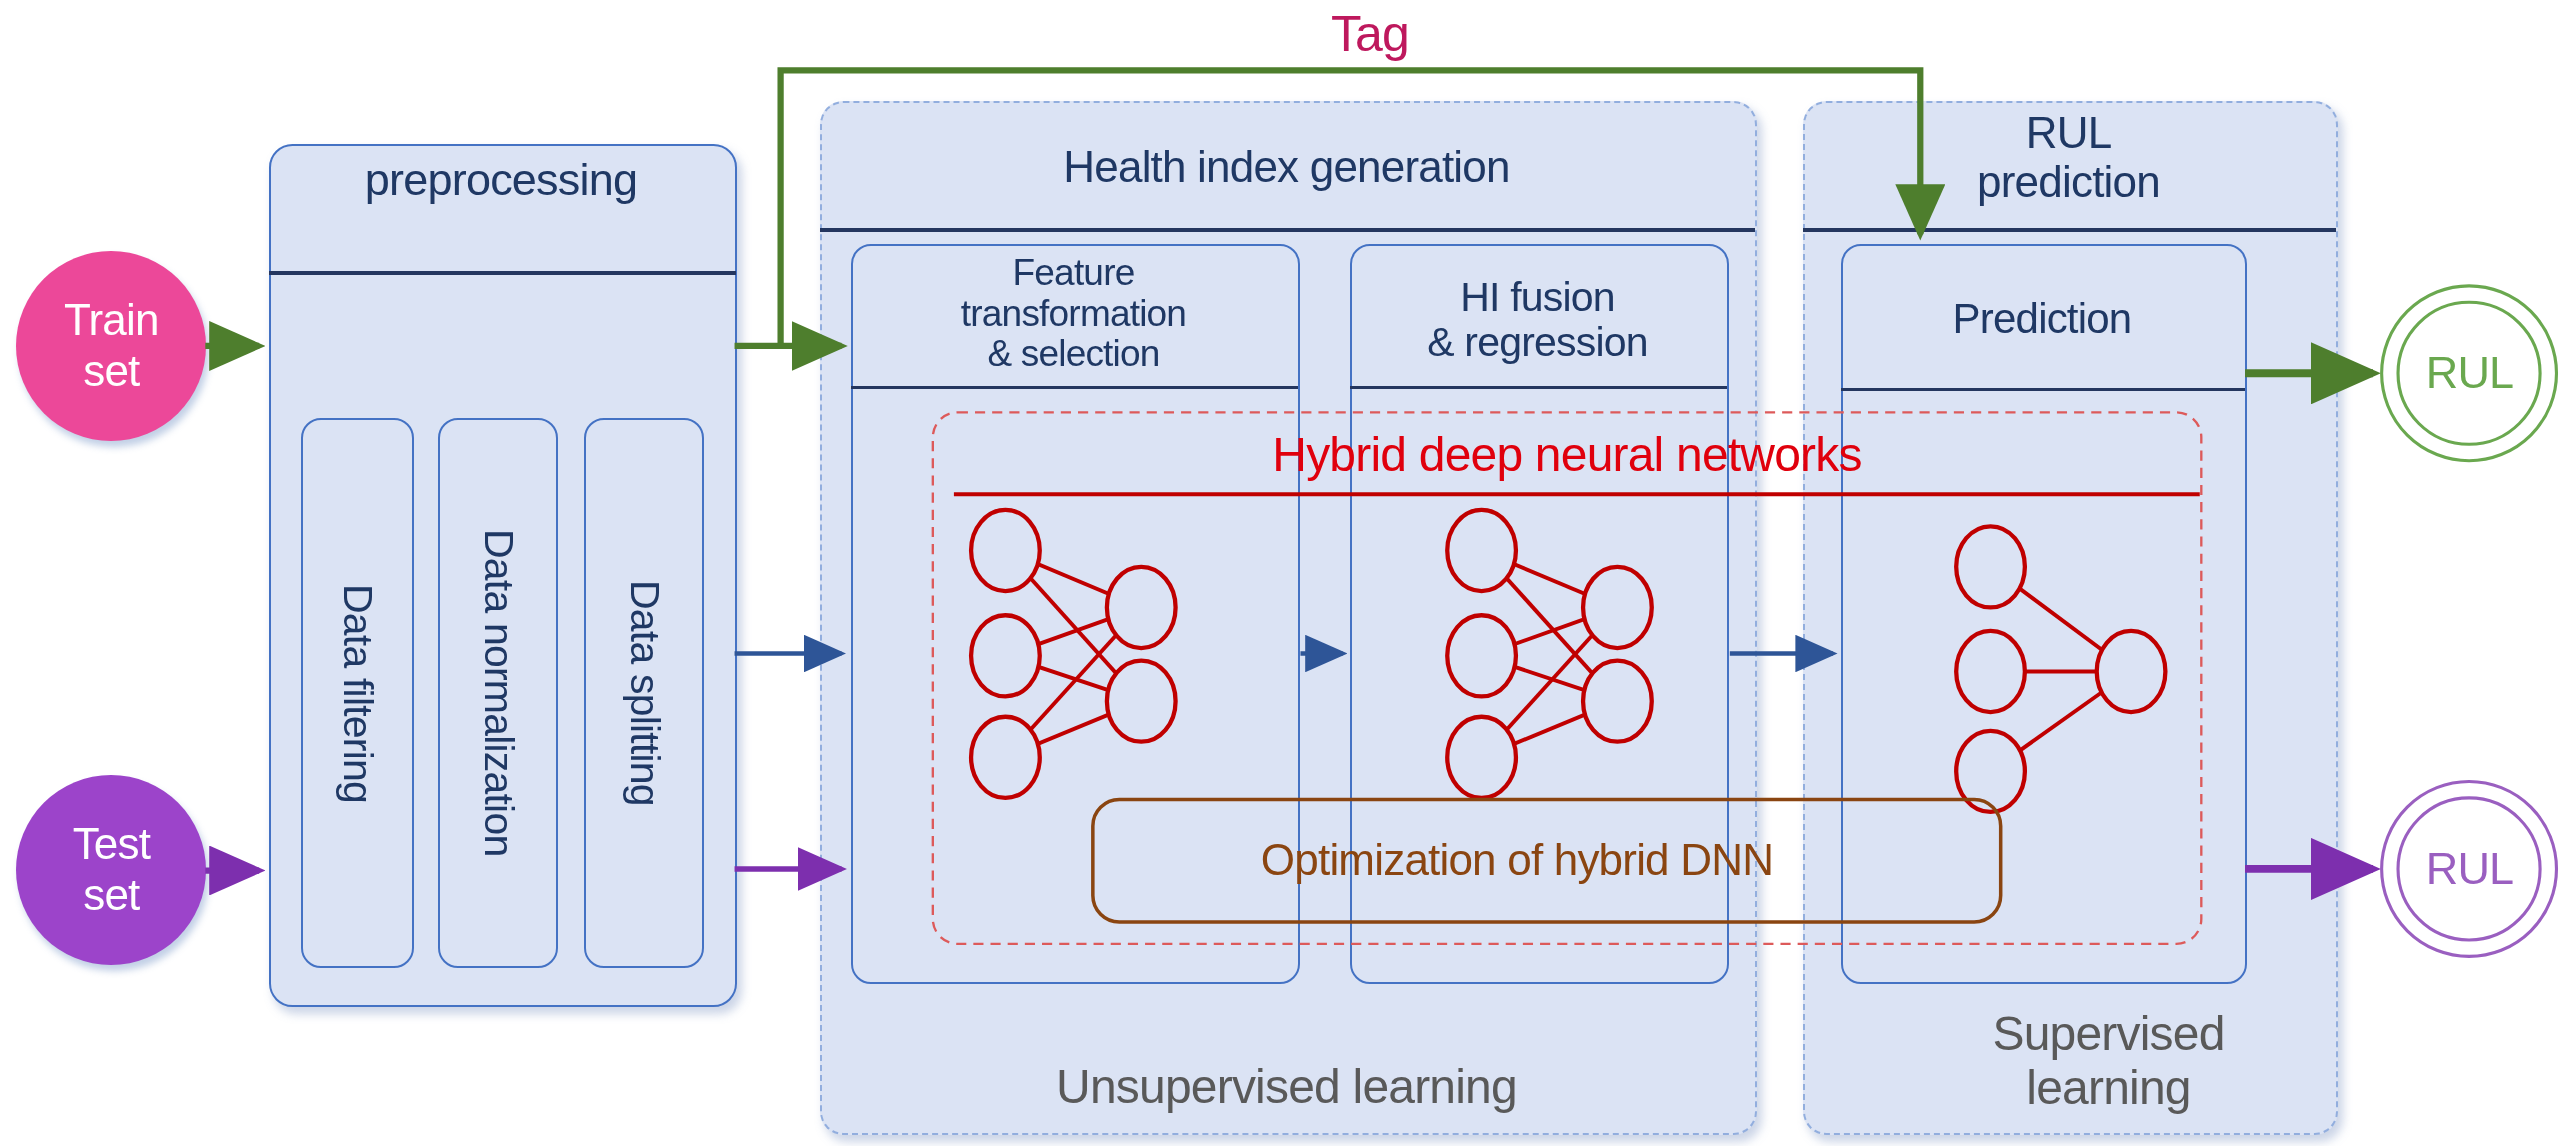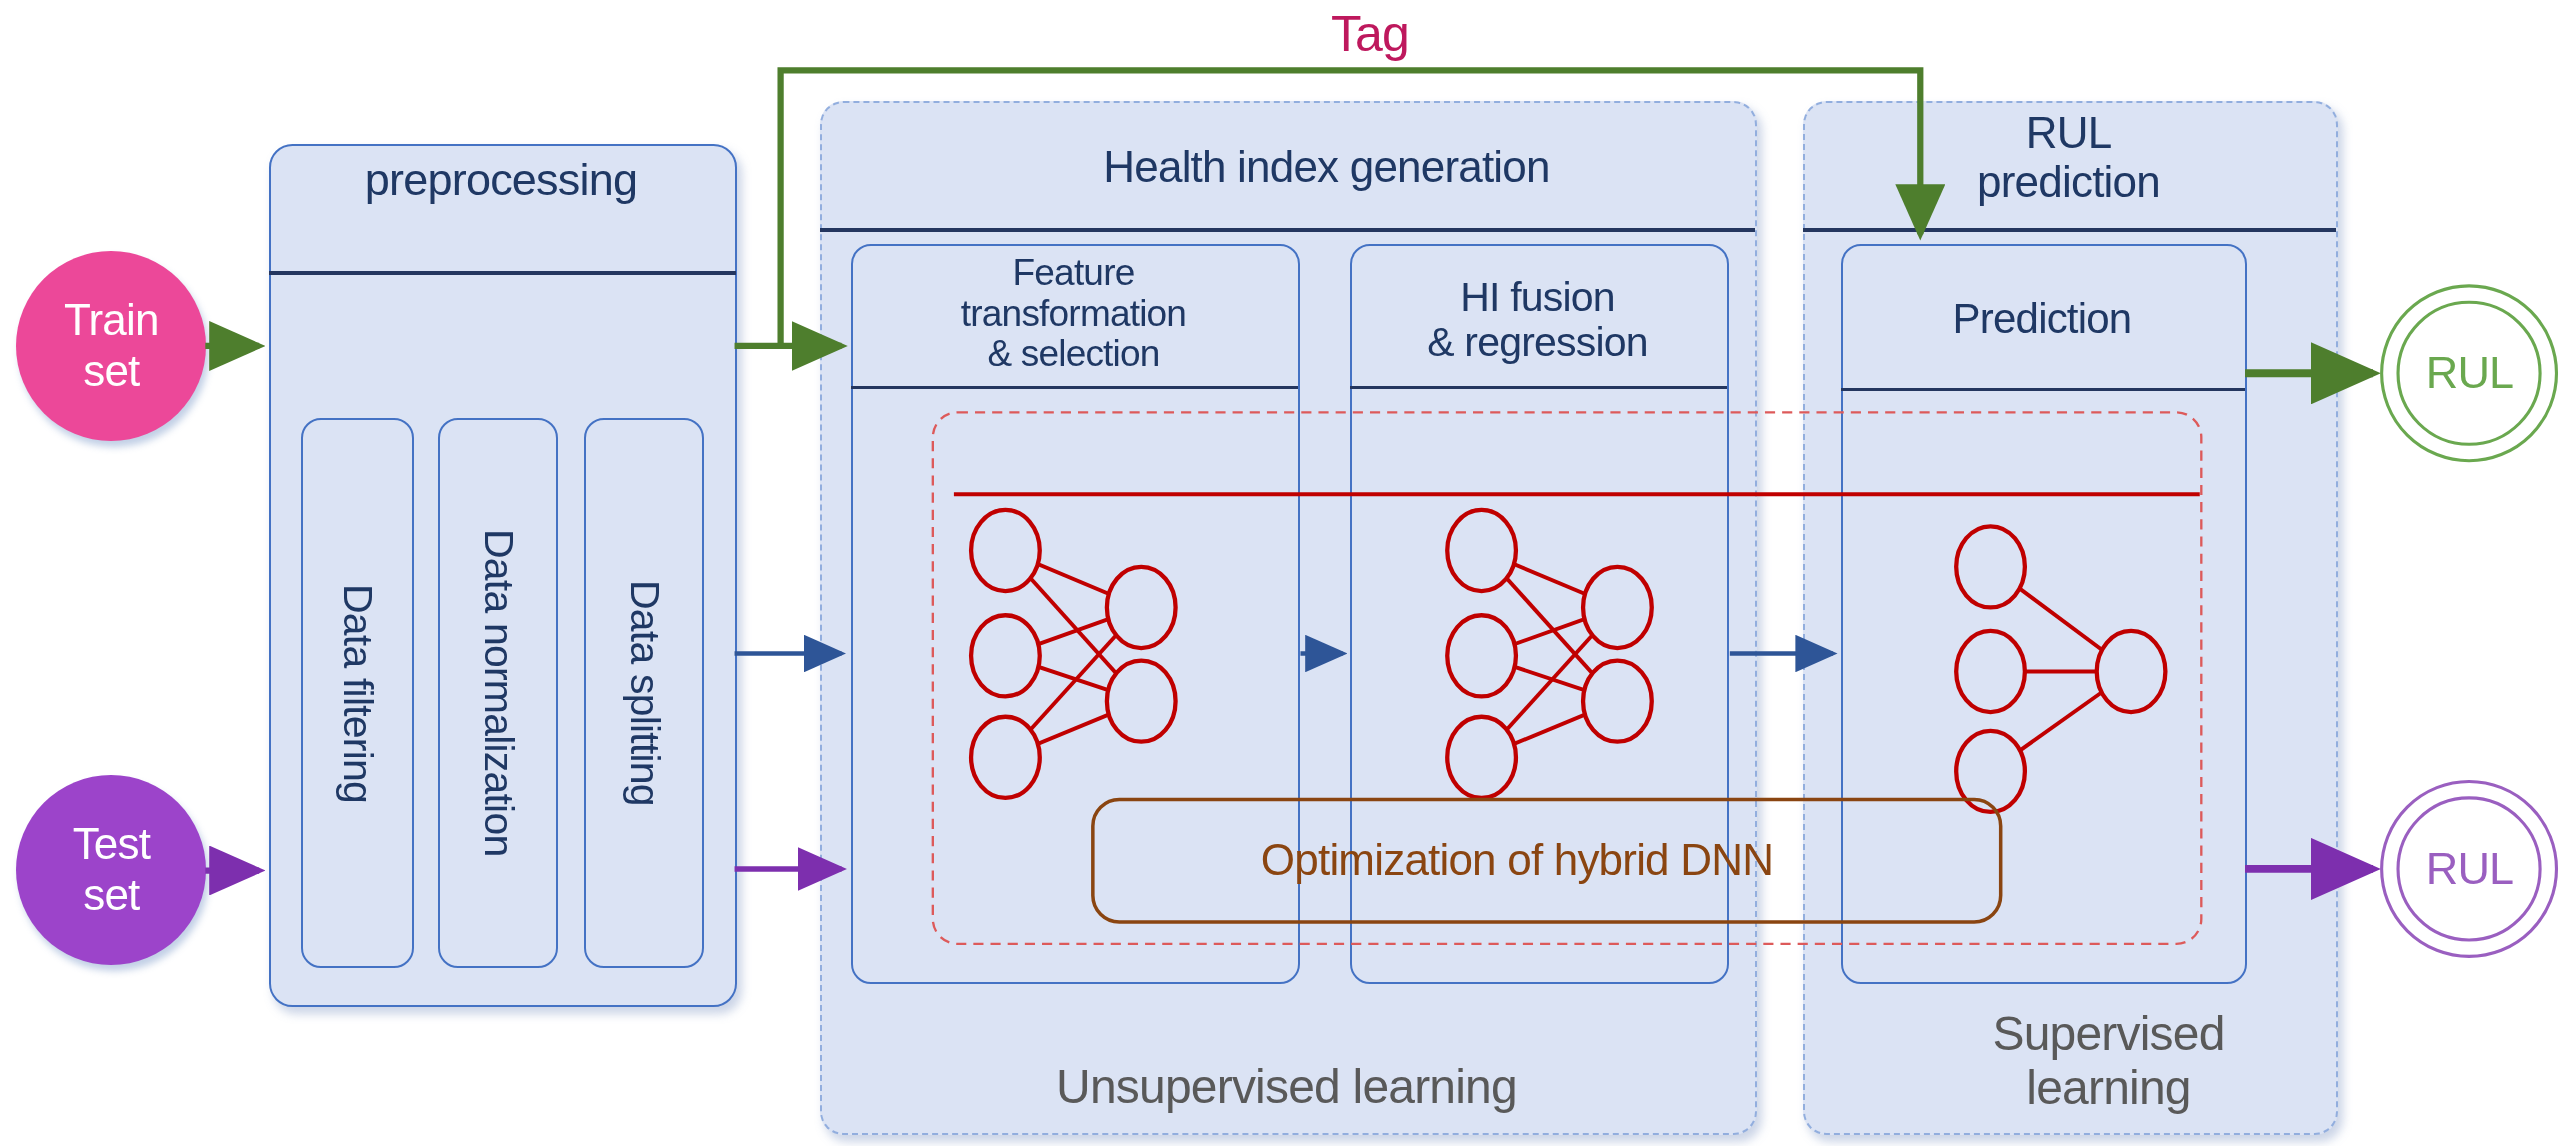--- a/index.html
+++ b/index.html
@@ -168,21 +168,21 @@
   </svg>
 
   <div class="txt toptext" style="left:1253px;top:6.2px;width:234px;font-size:50px;color:#be185d;">
     <span>Tag</span>
   </div>
 
   <div class="txt toptext" style="left:269px;top:155px;width:464px;font-size:45px;">
     <div>preprocessing</div>
   </div>
 
-  <div class="txt toptext" style="left:820px;top:142px;width:933px;font-size:44px;padding-left:40px;">
+  <div class="txt toptext" style="left:820px;top:142px;width:933px;font-size:44px;">
     <span>Health index generation</span>
   </div>
 
   <div class="txt toptext" style="left:1803px;top:108px;width:531px;font-size:44px;">
     <div>RUL</div>
     <div>prediction</div>
   </div>
 
   <div class="txt toptext" style="left:851px;top:253px;width:445px;font-size:37px;line-height:1.1;">
     <div>Feature</div>
@@ -192,20 +192,23 @@
 
   <div class="txt toptext" style="left:1350px;top:275px;width:375px;font-size:41px;line-height:1.1;">
     <div>HI fusion</div>
     <div>&amp; regression</div>
   </div>
 
   <div class="txt toptext" style="left:1841px;top:295px;width:402px;font-size:42px;">
     <span>Prediction</span>
   </div>
 
+  <div class="txt toptext" style="left:933px;top:428px;width:1268px;font-size:48px;color:#e0000d;">
+    <span>Hybrid deep neural networks</span>
+  </div>
 
   <div class="txt toptext" style="left:1093px;top:835px;width:848px;font-size:44px;color:#8a4511;">
     <span>Optimization of hybrid DNN</span>
   </div>
 
   <div class="txt toptext" style="left:820px;top:1060px;width:933px;font-size:48px;color:#595959;">
     <span>Unsupervised learning</span>
   </div>
 
   <div class="txt toptext" style="left:1803px;top:1007px;width:531px;font-size:48px;color:#595959;margin-left:40px;">

